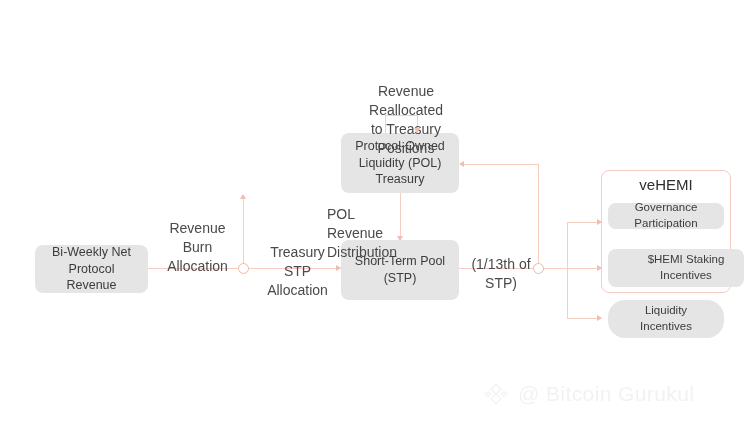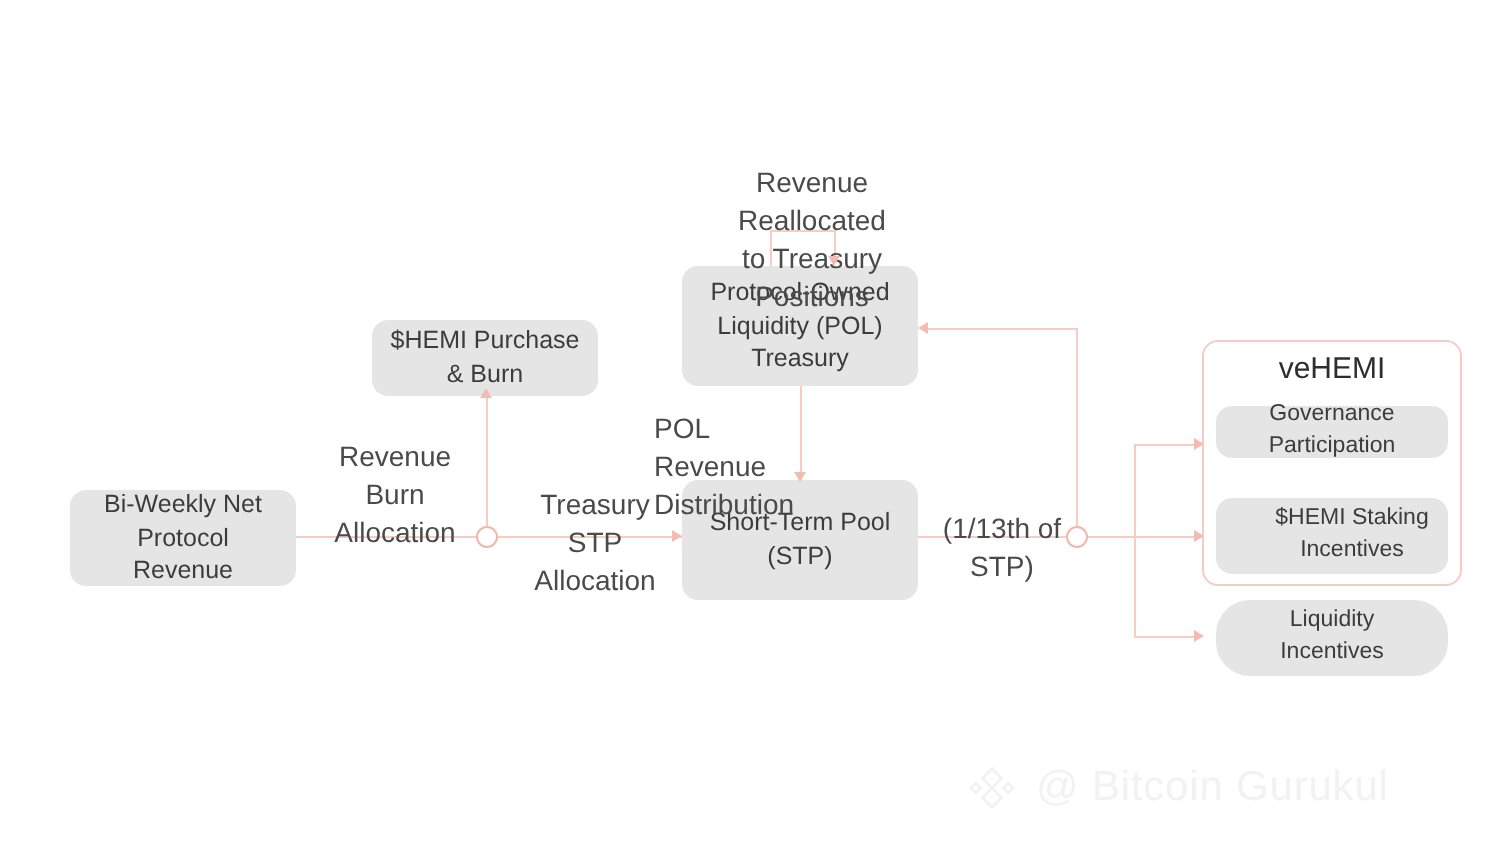--- a/index.html
+++ b/index.html
@@ -158,42 +158,38 @@
   <div class="arrow right" style="left:597px; top:314.5px;"></div>
 
   <div class="group-box" style="left:601px; top:170px; width:130px; height:123px;"></div>
   <div class="group-title" style="left:601px; top:176px; width:130px;">veHEMI</div>
 
   <div class="node" style="left:35px; top:245px; width:113px; height:48px;">
     <span class="node-text">Bi-Weekly Net
 Protocol Revenue</span>
   </div>
 
-  <div class="node" style="left:186px; top:160px; width:113px; height:38px;">
-    <span class="node-text">$HEMI Purchase
-&amp; Burn</span>
-  </div>
 
   <div class="node" style="left:341px; top:133px; width:118px; height:60px;">
     <span class="node-text">Protocol-Owned
 Liquidity (POL)
 Treasury</span>
   </div>
 
   <div class="node" style="left:341px; top:240px; width:118px; height:60px;">
     <span class="node-text">Short-Term Pool
 (STP)</span>
   </div>
 
   <div class="node" style="left:608px; top:203px; width:116px; height:26px; font-size:11.5px;">
     <span class="node-text">Governance
 Participation</span>
   </div>
 
-  <div class="node" style="left:608px; top:249px; width:116px; height:38px; font-size:11.5px;padding-left:28px;">
+  <div class="node" style="left:608px; top:249px; width:136px; height:38px; font-size:11.5px;padding-left:28px;">
     <span class="node-text">$HEMI Staking
 Incentives</span>
   </div>
 
   <div class="node" style="left:608px; top:300px; width:116px; height:38px; font-size:11.5px;border-radius:17px;">
     <span class="node-text">Liquidity
 Incentives</span>
   </div>
 
   <div class="edge-label" style="left:341px; top:82px; width:130px;">Revenue Reallocated

